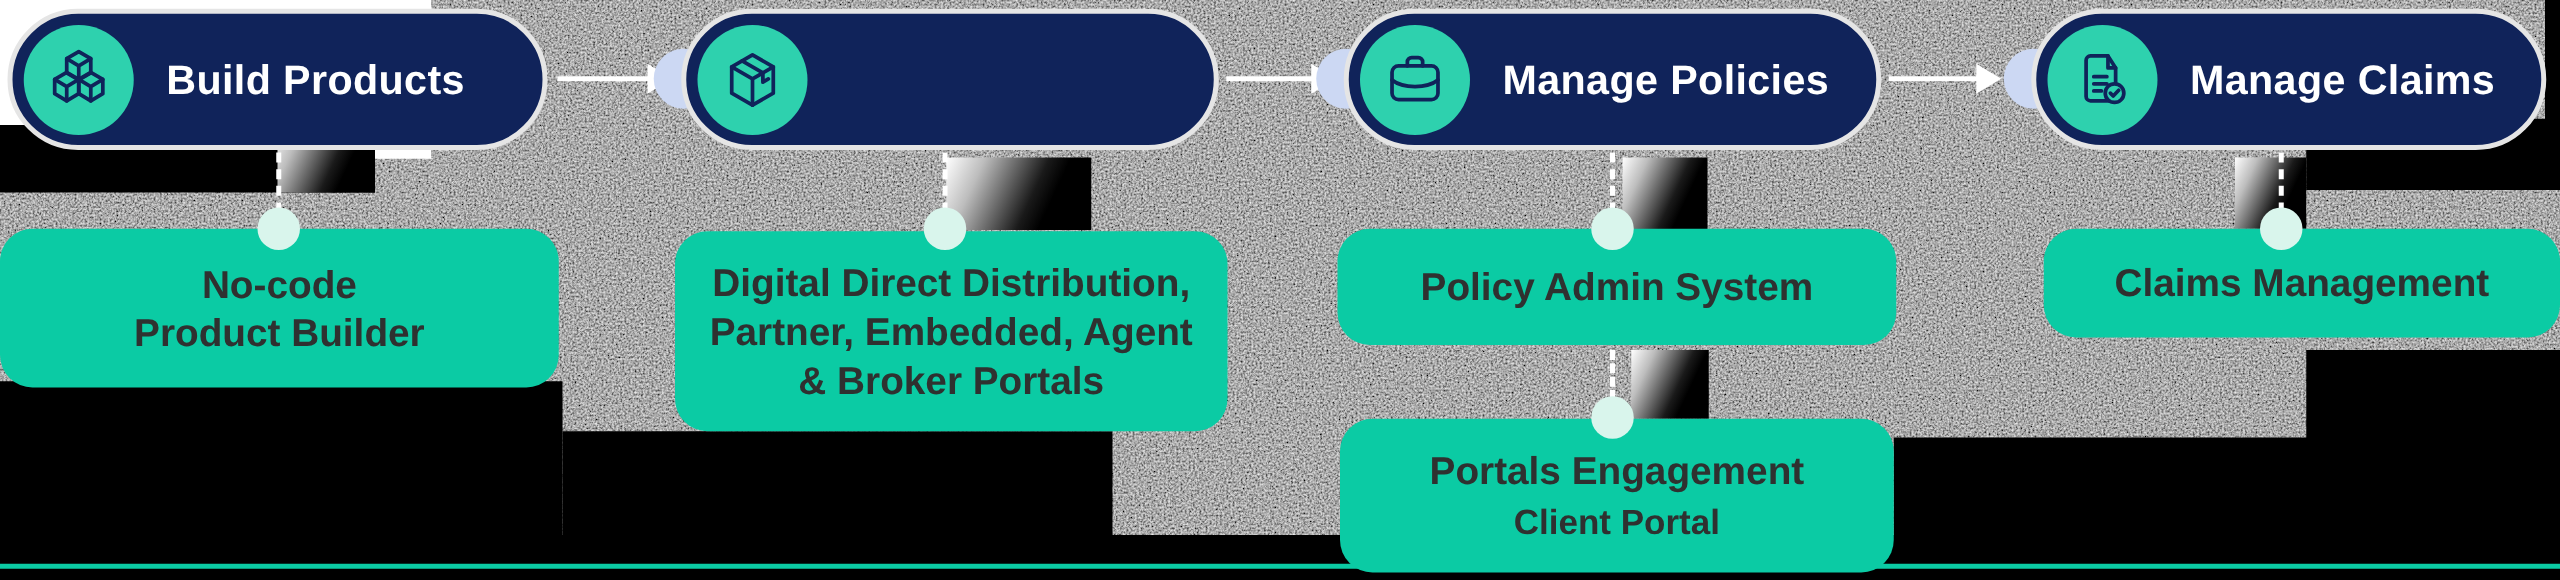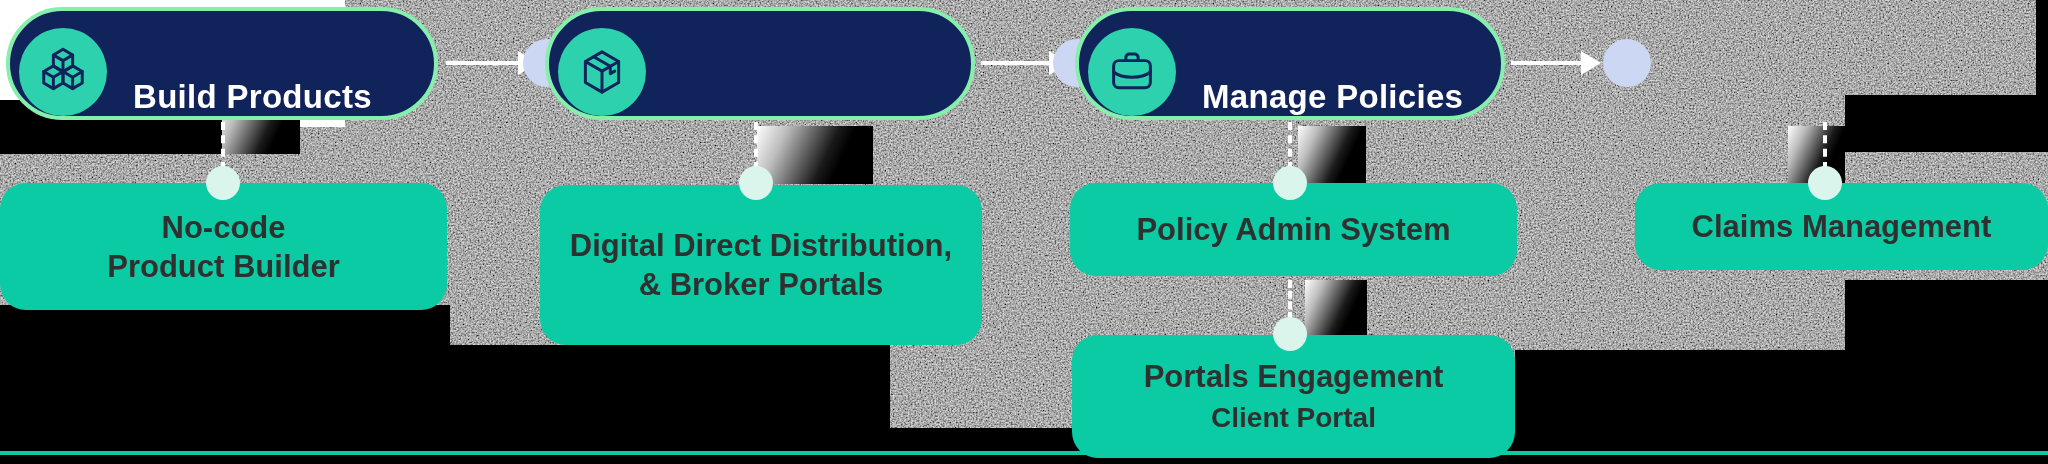--- a/index.html
+++ b/index.html
@@ -9,22 +9,22 @@
   }
   .noise{position:absolute; left:0; top:0; z-index:0;}
   .patch{position:absolute;}
   .patch.white{background:#ffffff; z-index:1;}
   .patch.black{background:#000000; z-index:2;}
   .patch.wedge{background:linear-gradient(115deg,#ffffff 0%,#bdbdbd 22%,#1a1a1a 58%,#000 70%); z-index:2;}
   .teal-line{position:absolute; left:0; top:451px; width:2048px; height:4px; background:#0bcba4; z-index:2;}
 
   .pill{
     position:absolute; top:7px; height:113px; background:#10235a;
-    border:4px solid #86efac; border-radius:62px; box-sizing:border-box;
-    display:flex; align-items:flex-end; z-index:4;
+    border:4px solid #e5e5e5; border-radius:62px; box-sizing:border-box;
+    display:flex; align-items:center; z-index:4;
   }
   .icon-circle{
     width:88px; height:88px; border-radius:50%; background:#2ed1ae;
     margin-left:9px; display:flex; align-items:center; justify-content:center;
     flex:0 0 auto;
   }
   .icon-circle svg{display:block;}
   .pill-label{color:#ffffff; font-size:33px; font-weight:bold; margin-left:26px; letter-spacing:.3px; white-space:nowrap;}
 
   .hline{position:absolute; top:61px; height:4px; background:#ffffff; z-index:3;}
@@ -125,28 +125,41 @@
     <div class="icon-circle">
       <svg width="56" height="56" viewBox="0 0 64 64" fill="none" stroke="#10235a" stroke-width="3.4" stroke-linejoin="round" stroke-linecap="round">
         <path d="M25,19 v-3.5 a4,4 0 0 1 4,-4 h6 a4,4 0 0 1 4,4 V19"></path>
         <rect x="11" y="19" width="42" height="31" rx="6"></rect>
         <path d="M11,32 c10,8 32,8 42,0"></path>
       </svg>
     </div>
     <span class="pill-label">Manage Policies</span>
   </div>
 
+  <div class="pill" style="left:1625px;width:412px;">
+    <div class="icon-circle">
+      <svg width="56" height="56" viewBox="0 0 64 64" fill="none" stroke="#10235a" stroke-width="3.4" stroke-linejoin="round" stroke-linecap="round">
+        <path d="M37,10 H21 a4,4 0 0 0 -4,4 v33 a4,4 0 0 0 4,4 h19 a4,4 0 0 0 4,-4 V21 Z"></path>
+        <path d="M37,10 v11 h7"></path>
+        <path d="M24,29 h12 M24,35.5 h12 M24,42 h7"></path>
+        <circle cx="43" cy="44" r="8.5" fill="#2ed1ae"></circle>
+        <path d="M39.2,44 l2.6,2.6 l5,-5.2"></path>
+      </svg>
+    </div>
+    <span class="pill-label">Manage Claims</span>
+  </div>
 
   <div class="card" style="left:0;top:183px;width:447px;height:127px;">
     <div class="ln">No-code</div>
     <div class="ln">Product Builder</div>
   </div>
 
   <div class="card" style="left:540px;top:185px;width:442px;height:160px;">
     <div class="ln">Digital Direct Distribution,</div>
+    <div class="ln">Partner, Embedded, Agent</div>
     <div class="ln">&amp; Broker Portals</div>
   </div>
 
   <div class="card" style="left:1070px;top:183px;width:447px;height:93px;">
     <div class="ln">Policy Admin System</div>
   </div>
 
   <div class="card" style="left:1635px;top:183px;width:413px;height:87px;">
     <div class="ln">Claims Management</div>
   </div>

